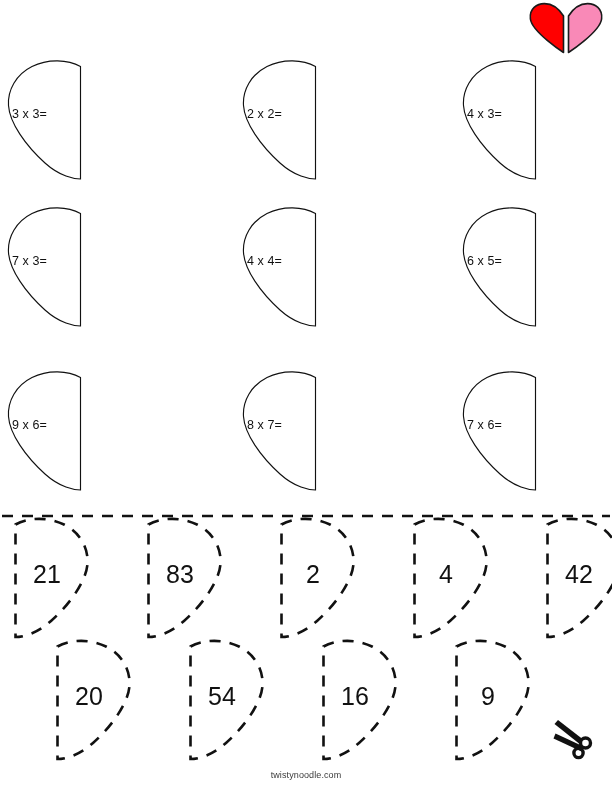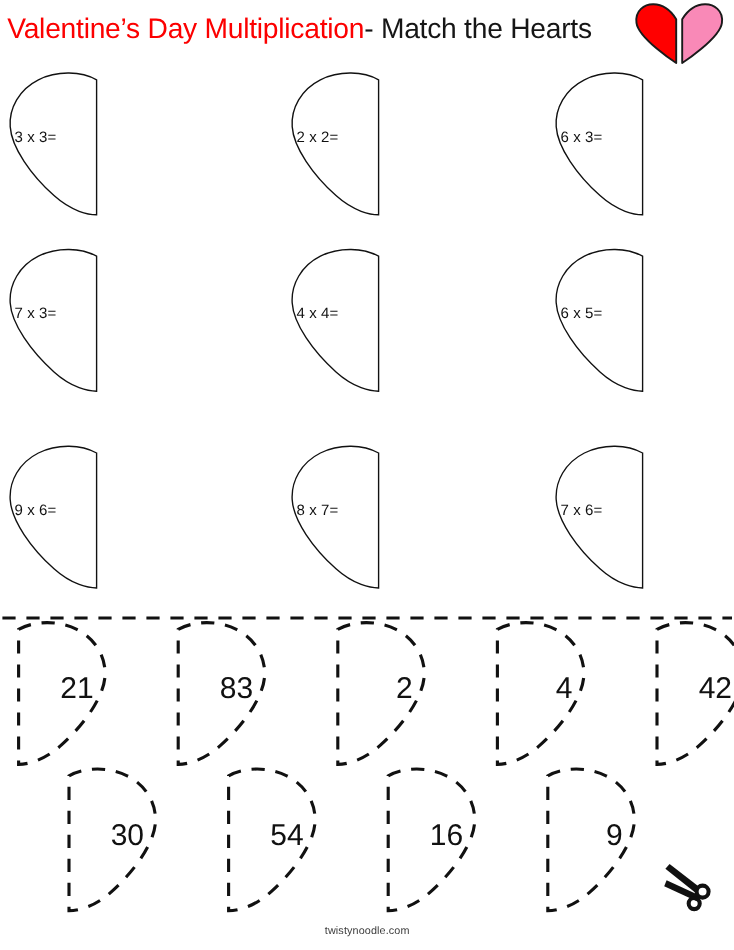--- a/index.html
+++ b/index.html
@@ -87,21 +87,21 @@
   .answer-cell {
     position: absolute;
     width: 96px;
     height: 124px;
   }
   .answer-text {
     position: absolute;
     left: 16px;
     top: 42px;
     width: 62px;
-    text-align: right;
+    text-align: center;
     font-size: 25px;
     color: #111111;
     white-space: nowrap;
   }
 
   
   #scissors-icon {
     position: absolute;
     left: 551px;
     top: 718px;
@@ -119,23 +119,20 @@
     font-size: 9px;
     color: #3b3b3b;
     letter-spacing: 0.1px;
   }
 </style>
 </head>
 <body>
 
 <div id="header">
 
-  <div id="title-line">
-    <span class="title-red">Valentine’s Day Multiplication</span><span class="title-black">- Match the Hearts</span>
-  </div>
 
   <div id="logo-heart">
     <svg width="76" height="52" viewBox="0 0 76 52">
 
       <path d="M35.5 50.5 C35.5 50.5 4.0 30.0 2.4 17.0 C1.1 6.6 9.0 1.5 16.5 1.6 C25.0 1.7 31.5 7.6 35.5 14.0 Z" fill="#FF0000" stroke="#1a1a1a" stroke-width="1.6" stroke-linejoin="round"></path>
 
       <path d="M40.5 50.5 C40.5 50.5 72.0 30.0 73.6 17.0 C74.9 6.6 67.0 1.5 59.5 1.6 C51.0 1.7 44.5 7.6 40.5 14.0 Z" fill="#F989B7" stroke="#1a1a1a" stroke-width="1.6" stroke-linejoin="round"></path>
     </svg>
   </div>
 
@@ -151,21 +148,21 @@
     <div class="heart-cell" style="left: 239px; top: 60px;">
       <svg width="92" height="124" viewBox="0 0 92 124">
         <path d="M76.5 6.5 C64 -0.5 44 -1.5 28 6.5 C12 14.5 3.5 30 4.5 45.5 C5.6 63 22 86 41 103 C56 116.5 70 119 76.5 119 Z" fill="none" stroke="#111111" stroke-width="1.15" stroke-linejoin="miter"></path>
       </svg>
       <div class="problem-text">2 x 2=</div>
     </div>
     <div class="heart-cell" style="left: 459px; top: 60px;">
       <svg width="92" height="124" viewBox="0 0 92 124">
         <path d="M76.5 6.5 C64 -0.5 44 -1.5 28 6.5 C12 14.5 3.5 30 4.5 45.5 C5.6 63 22 86 41 103 C56 116.5 70 119 76.5 119 Z" fill="none" stroke="#111111" stroke-width="1.15" stroke-linejoin="miter"></path>
       </svg>
-      <div class="problem-text">6 x 3=</div>
+      <div class="problem-text">4 x 3=</div>
     </div>
     <div class="heart-cell" style="left: 4px; top: 207px;">
       <svg width="92" height="124" viewBox="0 0 92 124">
         <path d="M76.5 6.5 C64 -0.5 44 -1.5 28 6.5 C12 14.5 3.5 30 4.5 45.5 C5.6 63 22 86 41 103 C56 116.5 70 119 76.5 119 Z" fill="none" stroke="#111111" stroke-width="1.15" stroke-linejoin="miter"></path>
       </svg>
       <div class="problem-text">7 x 3=</div>
     </div>
     <div class="heart-cell" style="left: 239px; top: 207px;">
       <svg width="92" height="124" viewBox="0 0 92 124">
         <path d="M76.5 6.5 C64 -0.5 44 -1.5 28 6.5 C12 14.5 3.5 30 4.5 45.5 C5.6 63 22 86 41 103 C56 116.5 70 119 76.5 119 Z" fill="none" stroke="#111111" stroke-width="1.15" stroke-linejoin="miter"></path>
@@ -244,21 +241,21 @@
         </g>
       </svg>
       <div class="answer-text">42</div>
     </div>
     <div class="answer-cell" style="left: 42px; top: 640px;">
       <svg width="92" height="124" viewBox="0 0 92 124">
         <g transform="translate(92,0) scale(-1,1)">
           <path d="M76.5 6.5 C64 -0.5 44 -1.5 28 6.5 C12 14.5 3.5 30 4.5 45.5 C5.6 63 22 86 41 103 C56 116.5 70 119 76.5 119 Z" fill="none" stroke="#111111" stroke-width="2.6" stroke-dasharray="11 9" stroke-linecap="butt"></path>
         </g>
       </svg>
-      <div class="answer-text">30</div>
+      <div class="answer-text">20</div>
     </div>
     <div class="answer-cell" style="left: 175px; top: 640px;">
       <svg width="92" height="124" viewBox="0 0 92 124">
         <g transform="translate(92,0) scale(-1,1)">
           <path d="M76.5 6.5 C64 -0.5 44 -1.5 28 6.5 C12 14.5 3.5 30 4.5 45.5 C5.6 63 22 86 41 103 C56 116.5 70 119 76.5 119 Z" fill="none" stroke="#111111" stroke-width="2.6" stroke-dasharray="11 9" stroke-linecap="butt"></path>
         </g>
       </svg>
       <div class="answer-text">54</div>
     </div>
     <div class="answer-cell" style="left: 308px; top: 640px;">

